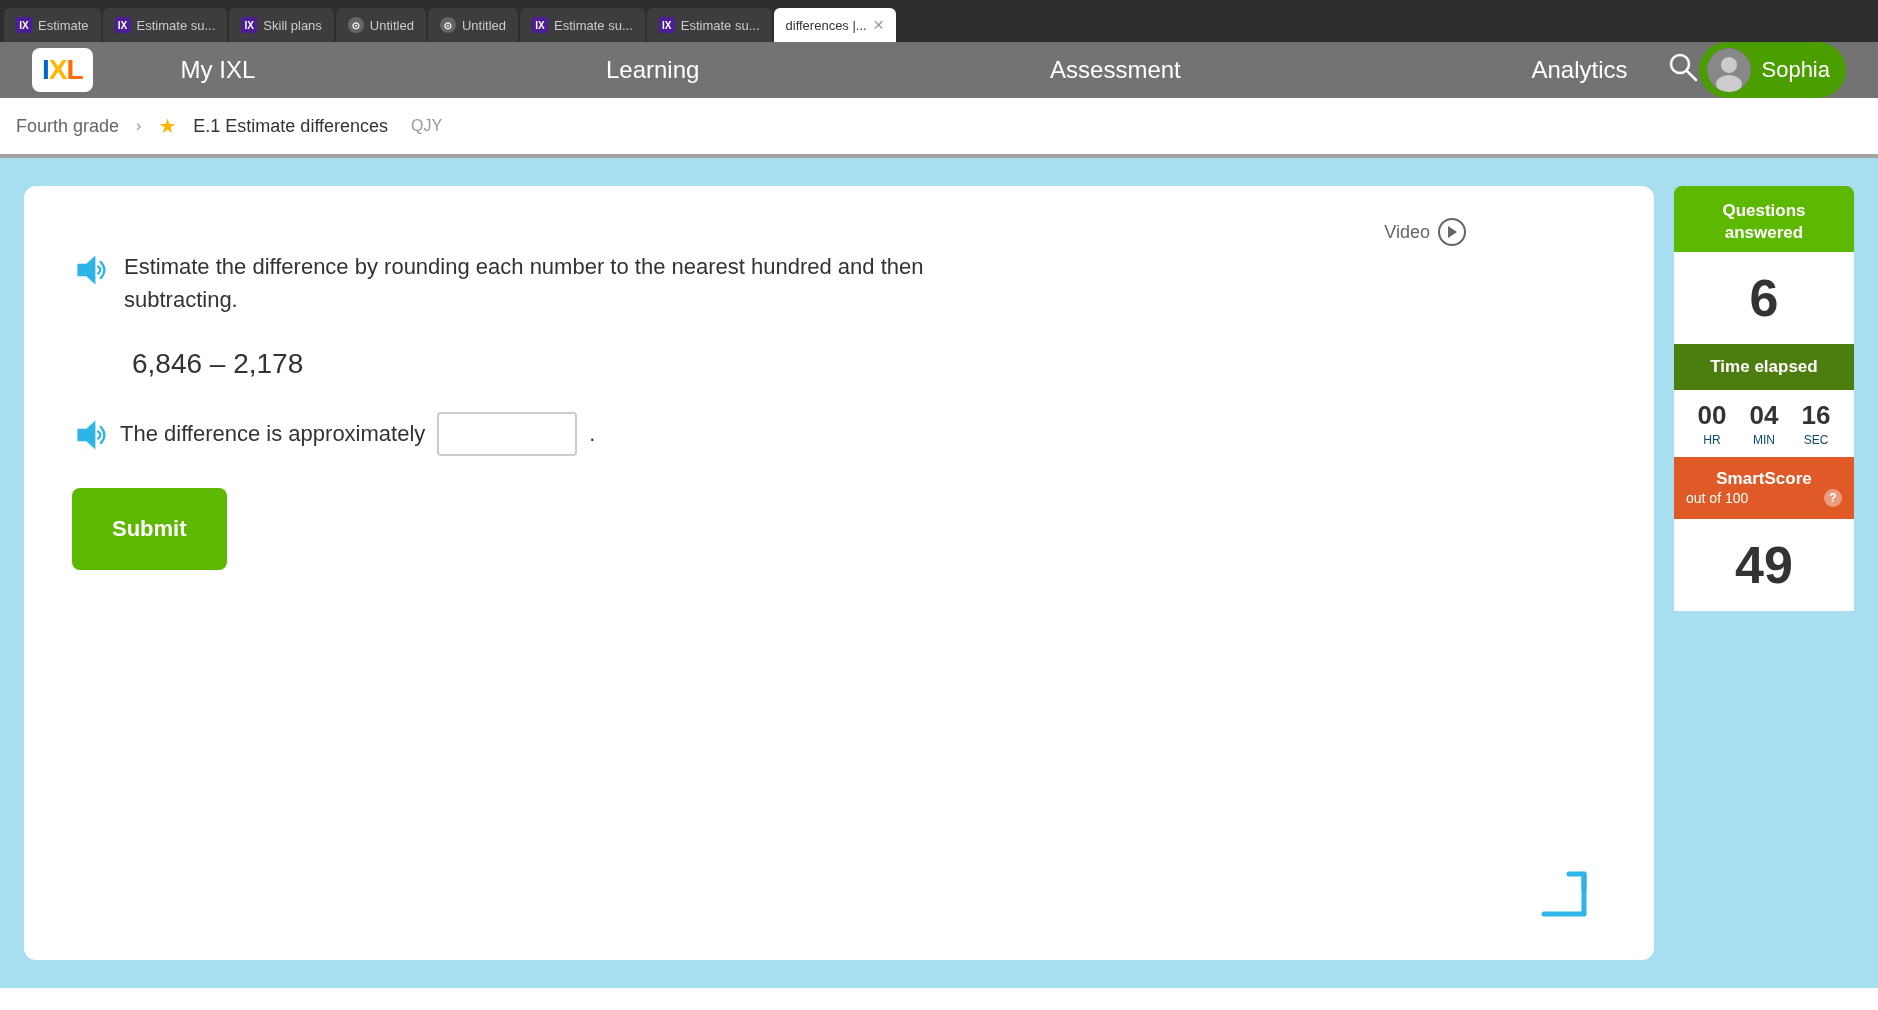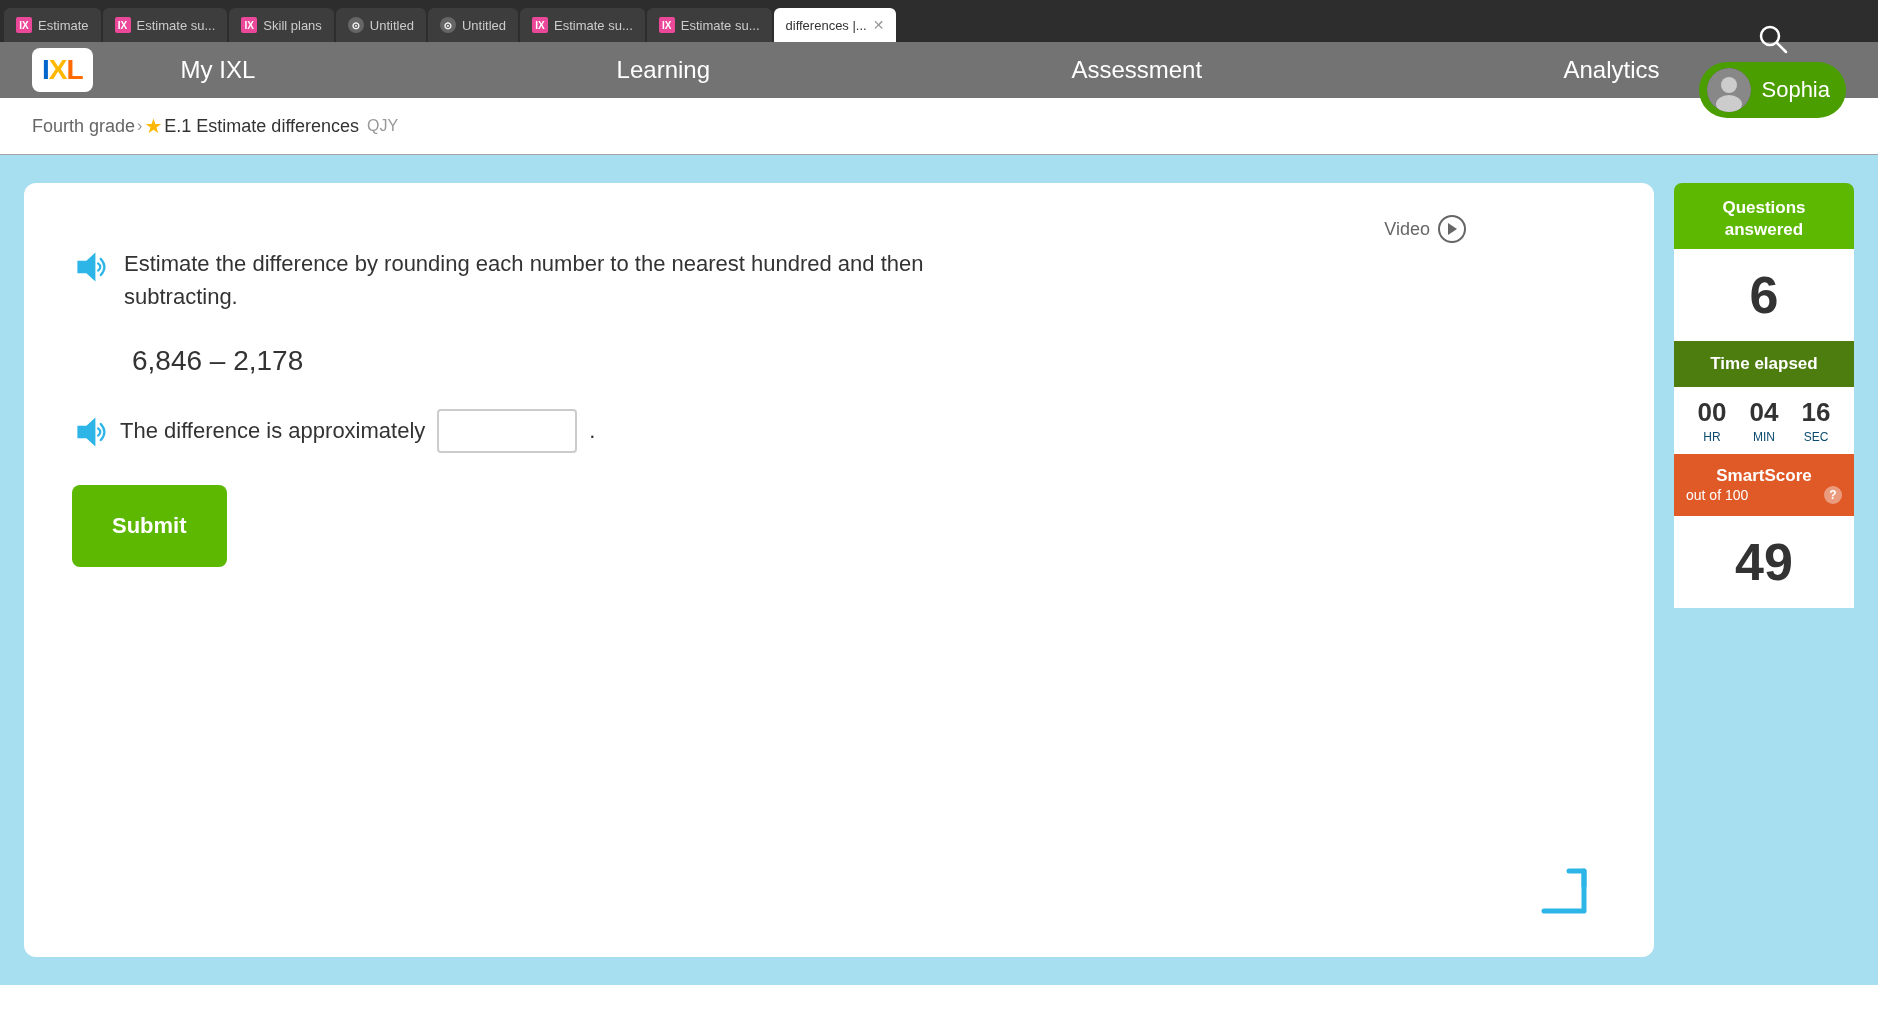--- a/index.html
+++ b/index.html
@@ -29,21 +29,21 @@
       max-width: 180px;
       cursor: pointer;
     }
     .browser-tab.active {
       background: #fff;
       color: #333;
     }
     .browser-tab .tab-icon {
       width: 16px;
       height: 16px;
-      background: #ec4899;
+      background: #4c1d95;
       border-radius: 2px;
       display: flex;
       align-items: center;
       justify-content: center;
       font-size: 10px;
       color: white;
       font-weight: bold;
       flex-shrink: 0;
     }
     .browser-tab .tab-icon.compass {
@@ -92,21 +92,20 @@
       color: white;
       font-size: 24px;
       font-weight: 400;
       padding: 0 40px;
       cursor: pointer;
       text-decoration: none;
     }
     .nav-right {
       display: flex;
       align-items: center;
-      flex-direction: column;
     }
     .search-icon-btn {
       color: white;
       font-size: 28px;
       cursor: pointer;
       background: none;
       border: none;
     }
     .user-pill {
       background: #4a9e00;
@@ -127,24 +126,24 @@
       justify-content: center;
       overflow: hidden;
     }
     .user-avatar svg { width: 44px; height: 44px; }
     .user-name { color: white; font-size: 22px; font-weight: 500; }
 
     
     .breadcrumb {
       display: flex;
       align-items: center;
-      padding: 16px 32px;
-      gap: 2px;
+      padding: 16px 16px;
+      gap: 17px;
       background: white;
-      border-bottom: 1px solid #a3a3a3;
+      border-bottom: 4px solid #a3a3a3;
     }
     .breadcrumb-link {
       color: #666;
       font-size: 18px;
       cursor: pointer;
       text-decoration: none;
     }
     .breadcrumb-arrow {
       color: #999;
       font-size: 16px;

